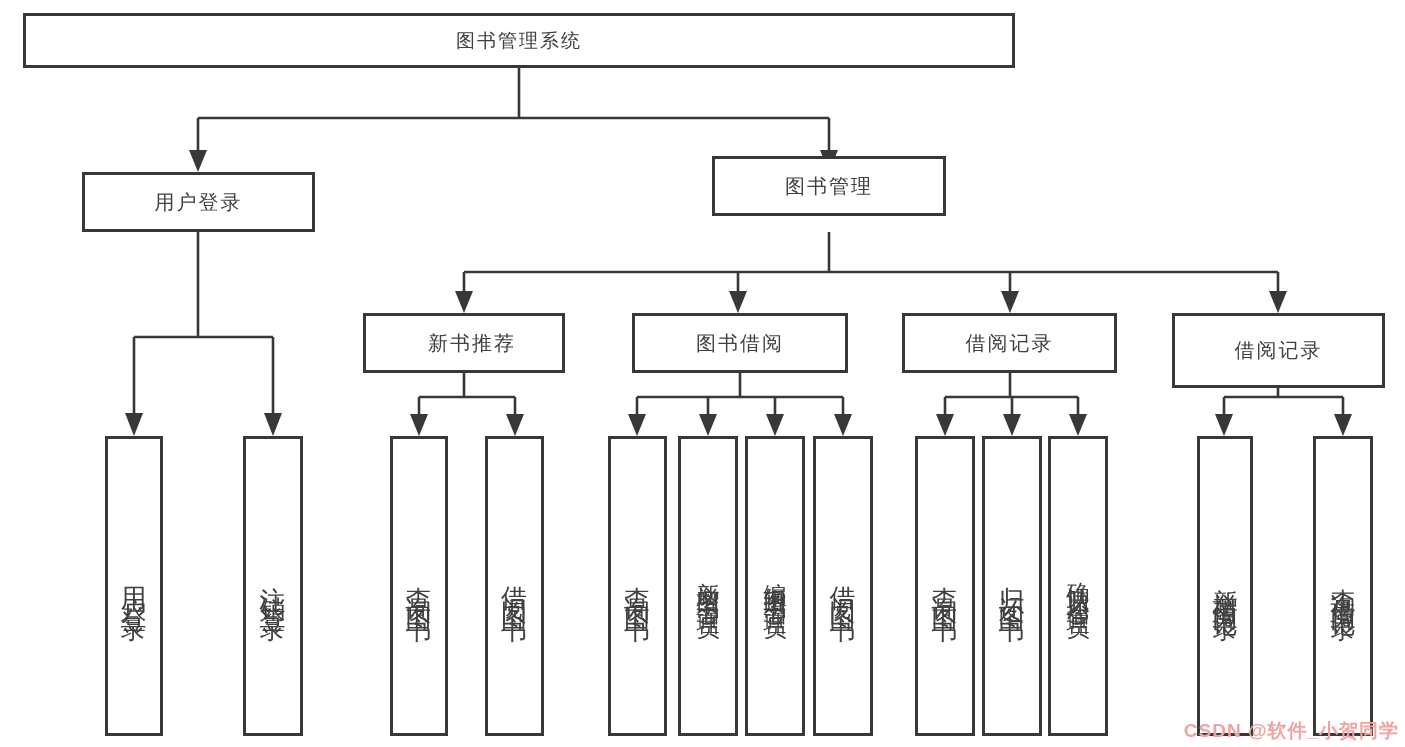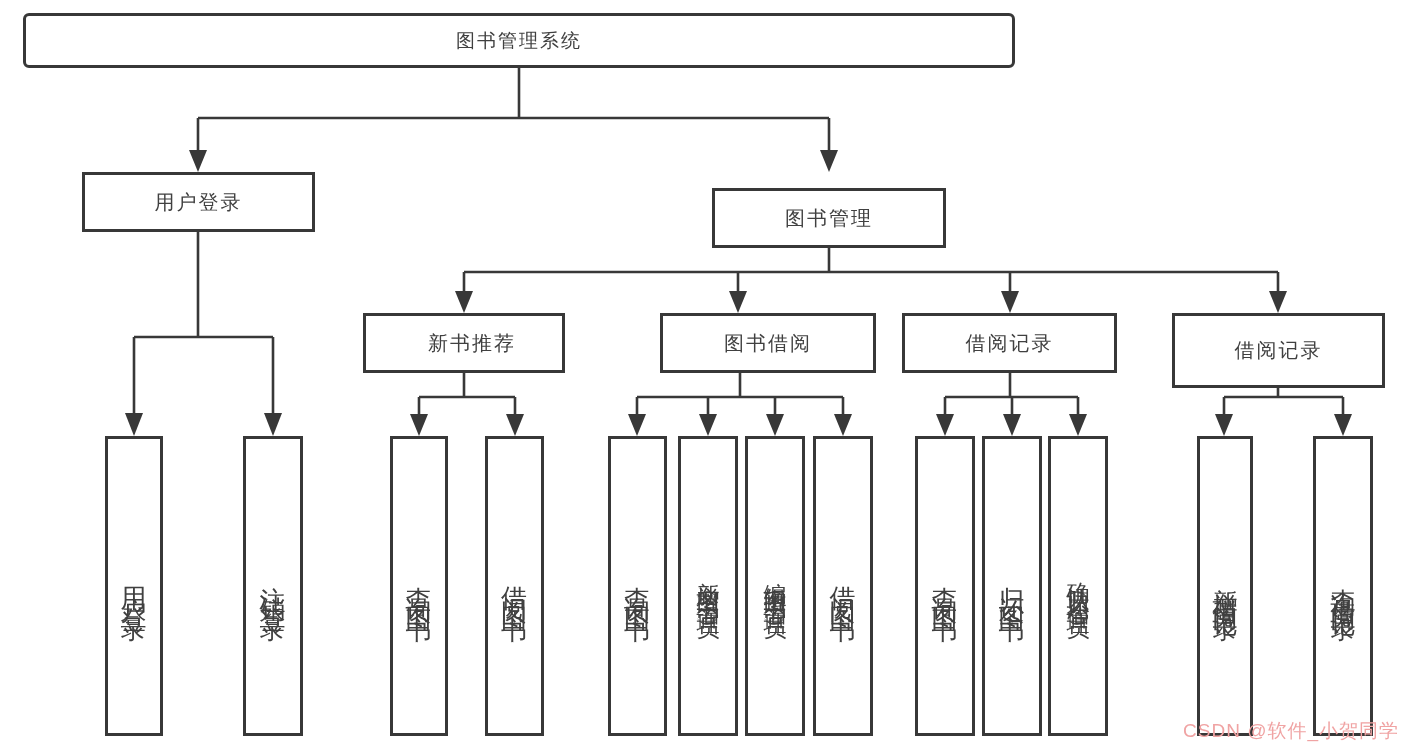--- a/index.html
+++ b/index.html
@@ -67,20 +67,21 @@
   .vnode.long span { font-size: 23px; letter-spacing: 5px; }
   .watermark {
     position: absolute;
     right: 6px;
     bottom: 3px;
     font-size: 19px;
     letter-spacing: 1px;
     color: var(--wm);
     z-index: 5;
     white-space: nowrap;
+    font-weight: bold;
   }
 </style>
 </head>
 <body>
 
 <div class="canvas">
 
   <svg class="wires" viewBox="0 0 1405 747" xmlns="http://www.w3.org/2000/svg">
 
     <path d="M519 68 V118 M198 118 H829 M198 118 V152 M829 118 V152"></path>
@@ -110,27 +111,27 @@
     <path d="M1010 373 V397 M945 397 H1078 M945 397 V416 M1012 397 V416 M1078 397 V416"></path>
     <polygon points="936,414 954,414 945,436"></polygon>
     <polygon points="1003,414 1021,414 1012,436"></polygon>
     <polygon points="1069,414 1087,414 1078,436"></polygon>
 
     <path d="M1278 373 V397 M1224 397 H1343 M1224 397 V416 M1343 397 V416"></path>
     <polygon points="1215,414 1233,414 1224,436"></polygon>
     <polygon points="1334,414 1352,414 1343,436"></polygon>
   </svg>
 
-  <div class="hnode root" style="left:23px; top:13px; width:992px; height:55px;border-radius:6px;">图书管理系统</div>
+  <div class="hnode root" style="left:23px; top:13px; width:992px; height:55px;">图书管理系统</div>
 
   <div class="hnode" style="left:82px; top:172px; width:233px; height:60px;">用户登录</div>
-  <div class="hnode" style="left:712px; top:188px; width:234px; height:60px;">图书管理</div>
+  <div class="hnode" style="left:712px; top:156px; width:234px; height:60px;">图书管理</div>
 
   <div class="hnode" style="left:363px; top:313px; width:202px; height:60px;padding-left:16px;">新书推荐</div>
-  <div class="hnode" style="left:632px; top:313px; width:216px; height:60px;margin-left:28px;">图书借阅</div>
+  <div class="hnode" style="left:632px; top:313px; width:216px; height:60px;">图书借阅</div>
   <div class="hnode" style="left:902px; top:313px; width:215px; height:60px;">借阅记录</div>
   <div class="hnode" style="left:1172px; top:313px; width:213px; height:75px;">借阅记录</div>
 
   <div class="vnode" style="left:105px; width:58px;">
     <span>用户登录</span>
   </div>
   <div class="vnode" style="left:243px; width:60px;">
     <span>注销登录</span>
   </div>
 

